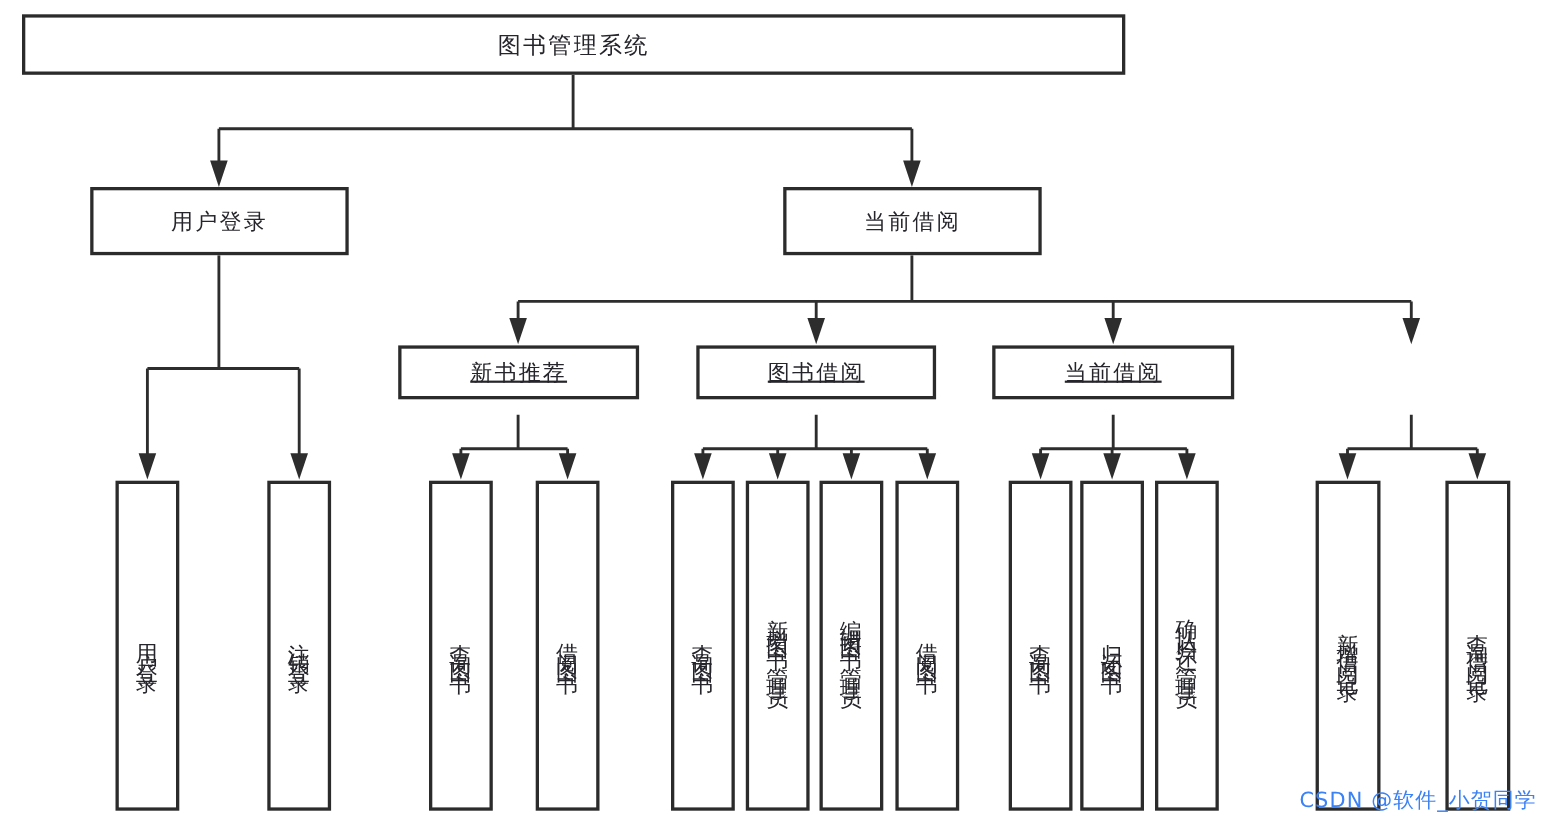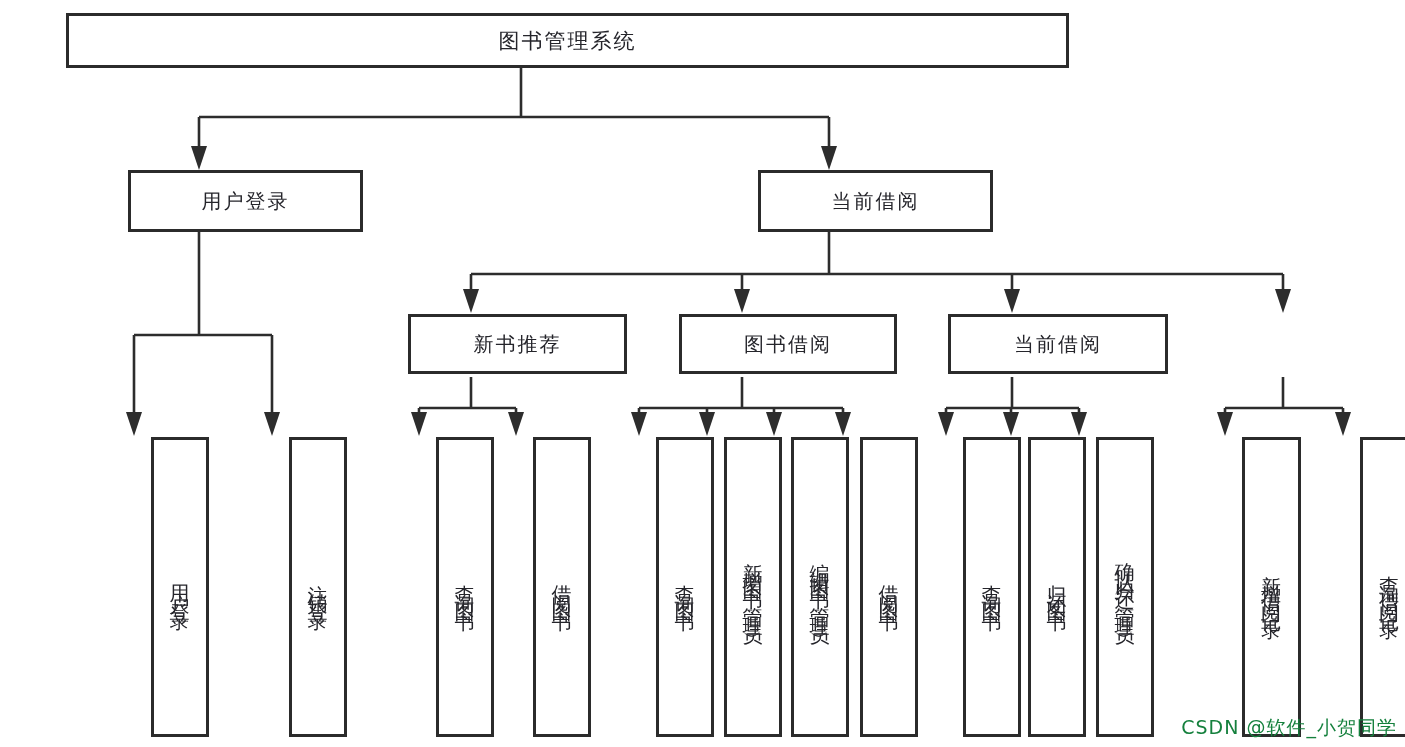--- a/index.html
+++ b/index.html
@@ -25,53 +25,53 @@
   }
   .box {
     position: absolute;
     background: #ffffff;
     border: 3px solid #2b2b2b;
     display: flex;
     align-items: center;
     justify-content: center;
     text-align: center;
     letter-spacing: 2px;
-    margin-left: 46px;
   }
   .lvl1 {
     left: 20px; top: 13px;
     width: 1003px; height: 55px;
     font-size: 21px;
   }
   .lvl2 {
     top: 170px;
     width: 235px; height: 62px;
     font-size: 20px;
   }
   .lvl3 {
     top: 314px;
-    height: 60px;
+    height: 49px;
     font-size: 20px;
+    text-decoration: underline;
   }
   .leaf {
     top: 437px;
     width: 58px; height: 300px;
     font-size: 20px;
     writing-mode: vertical-rl;
     text-orientation: mixed;
     letter-spacing: 9px;
     line-height: 1;
   }
   .watermark {
     position: absolute;
     right: 8px;
     bottom: 6px;
     font-size: 19px;
     letter-spacing: 1px;
-    color: #15803d;
+    color: #3b82f6;
     z-index: 5;
     white-space: nowrap;
   }
 </style>
 </head>
 <body>
 
 <div class="canvas">
 
   <svg class="wires" viewBox="0 0 1405 747" xmlns="http://www.w3.org/2000/svg">

